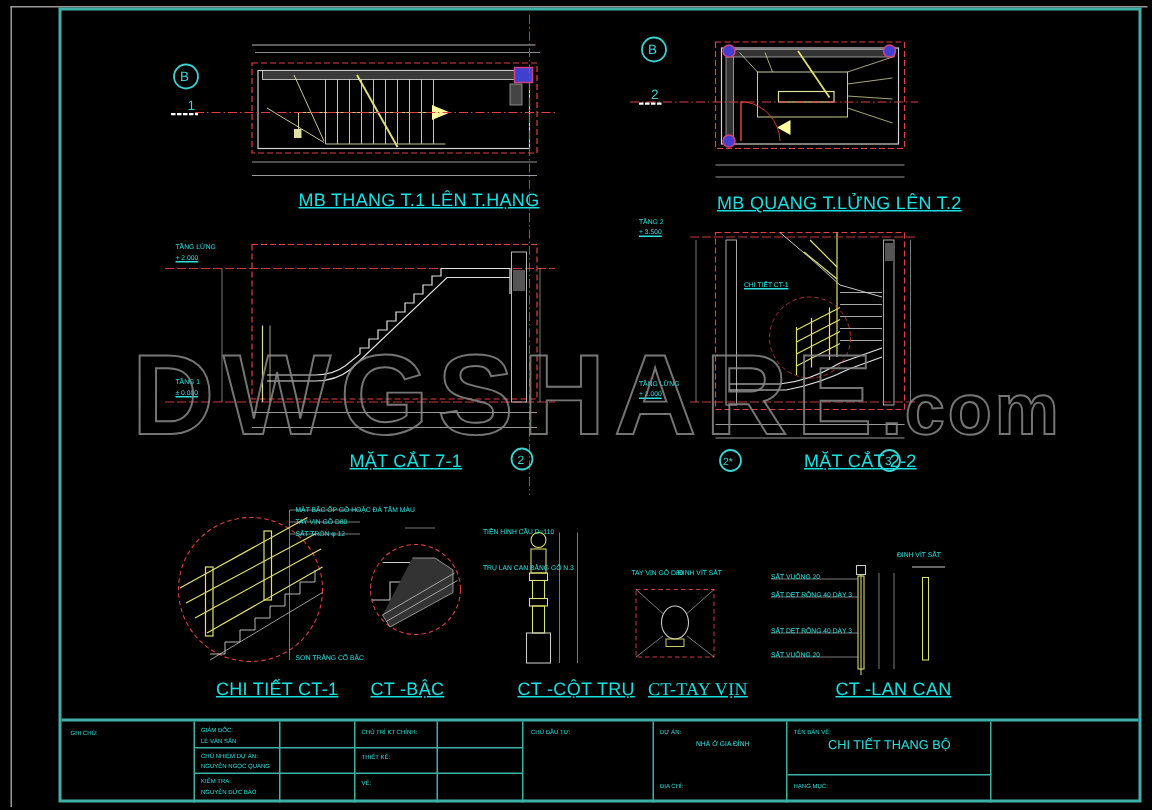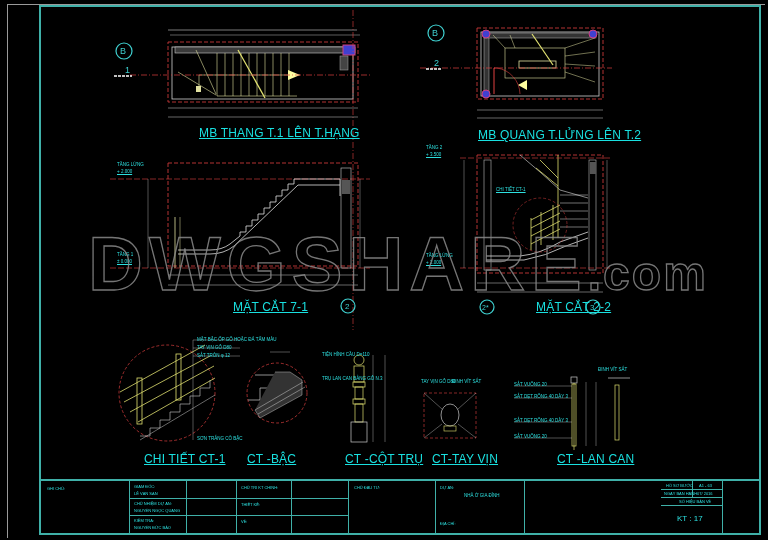--- a/index.html
+++ b/index.html
@@ -246,21 +246,21 @@
 
 <div class="watermark"><span>DWGSHARE</span><span class="com">.com</span></div>
 
 <div class="title" style="left:199px;top:126px;">MB THANG T.1 LÊN T.HẠNG</div>
 <div class="title" style="left:478px;top:128px;">MB QUANG T.LỬNG LÊN T.2</div>
 <div class="title" style="left:233px;top:300px;">MẶT CẮT 7-1</div>
 <div class="title" style="left:536px;top:300px;">MẶT CẮT 2-2</div>
 <div class="title" style="left:144px;top:452px;">CHI TIẾT CT-1</div>
 <div class="title" style="left:247px;top:452px;">CT -BẬC</div>
 <div class="title" style="left:331px;top:452px;margin-left:14px;">CT -CỘT TRỤ</div>
-<div class="title" style="left:432px;top:452px;">CT-TAY VỊN</div>
+<div class="title" style="left:432px;top:452px;font-family:Liberation Serif, serif;">CT-TAY VỊN</div>
 <div class="title" style="left:557px;top:452px;">CT -LAN CAN</div>
 
 <div class="tb">
   <div class="tb-cell" style="left:0;width:89px;">
     <div class="tb-label" style="left:6px;top:5px;">GHI CHÚ:</div>
   </div>
   <div class="tb-cell" style="left:89px;width:107px;">
     <div class="tb-vline" style="left:56px;top:0;height:54px;"></div>
     <div class="tb-hline" style="left:0;top:17px;width:106px;"></div>
     <div class="tb-hline" style="left:0;top:34px;width:106px;"></div>
@@ -280,25 +280,19 @@
     <div class="tb-label" style="left:4px;top:38px;">VẼ:</div>
   </div>
   <div class="tb-cell" style="left:308px;width:87px;">
     <div class="tb-label" style="left:5px;top:4px;">CHỦ ĐẦU TƯ:</div>
   </div>
   <div class="tb-cell" style="left:395px;width:89px;">
     <div class="tb-label" style="left:4px;top:4px;">DỰ ÁN:</div>
     <div class="tb-label" style="left:28px;top:12px;font-size:4.5px;">NHÀ Ở GIA ĐÌNH</div>
     <div class="tb-label" style="left:4px;top:40px;">ĐỊA CHỈ:</div>
   </div>
-  <div class="tb-cell" style="left:620px;width:62px;">
-    <div class="tb-vline" style="left:31px;top:0;height:16px;"></div>
-    <div class="tb-hline" style="left:0;top:8px;width:61px;"></div>
-    <div class="tb-hline" style="left:0;top:16px;width:61px;"></div>
-    <div class="tb-hline" style="left:0;top:24px;width:61px;"></div>
-    <div class="tb-label" style="left:5px;top:2px;">HỒ SƠ BƯỚC</div>
-    <div class="tb-label" style="left:38px;top:2px;">A1 - 63</div>
-    <div class="tb-label" style="left:3px;top:10px;">NGÀY BAN HÀNH</div>
-    <div class="tb-label" style="left:36px;top:10px;">07/ 2016</div>
-    <div class="tb-label" style="left:18px;top:18px;">SỐ HIỆU BẢN VẼ</div>
-    <div class="tb-main" style="left:16px;top:33px;font-size:8px;">KT : 17</div>
+  <div class="tb-cell" style="left:484px;width:136px;">
+    <div class="tb-hline" style="left:0;top:35px;width:135px;"></div>
+    <div class="tb-label" style="left:4px;top:4px;">TÊN BẢN VẼ:</div>
+    <div class="tb-main" style="left:27px;top:10px;">CHI TIẾT THANG BỘ</div>
+    <div class="tb-label" style="left:4px;top:40px;">HẠNG MỤC:</div>
   </div>
 </div>
 
 </body></html>

